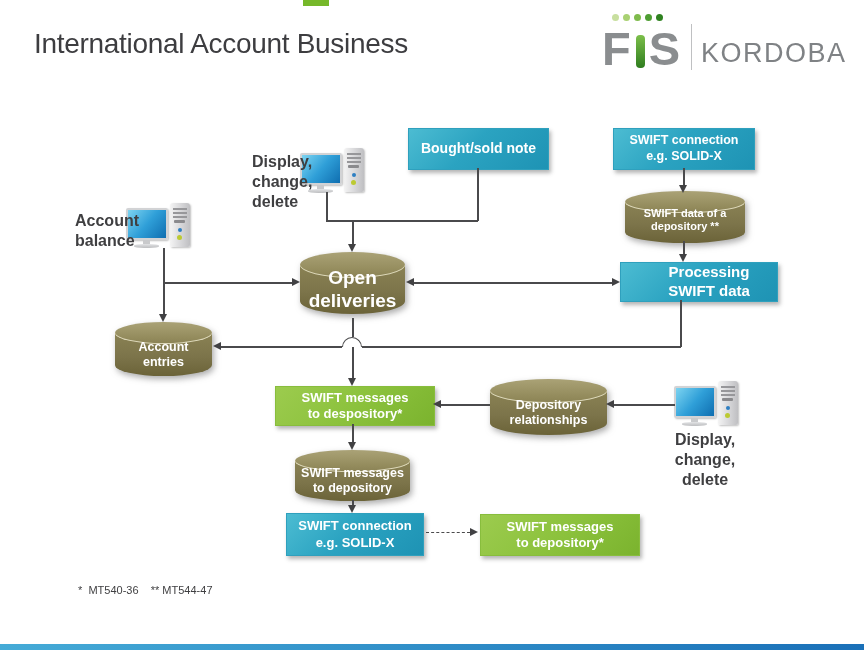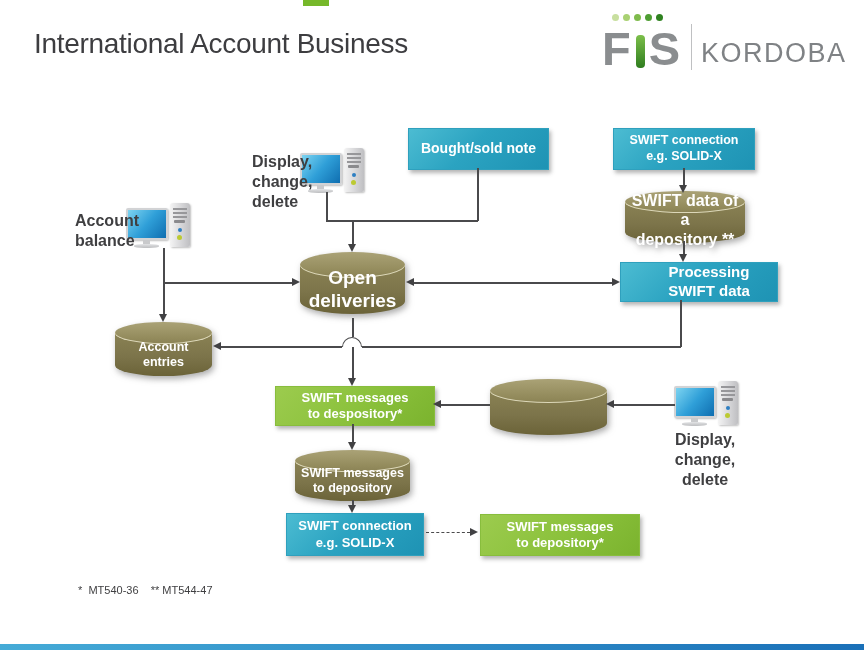--- a/index.html
+++ b/index.html
@@ -164,41 +164,43 @@
     <span>SWIFT connection
 e.g. SOLID-X</span></div>
 
   <div class="box green" style="left:480px;top:514px;width:158px;height:40px;font-size:13px;">
     <span>SWIFT messages
 to  depository*</span></div>
 
   <div class="cyl" style="left:625px;top:191px;width:120px;height:52px;">
     <div class="cap" style="height:22px;"></div>
     <div class="cbody" style="top:11px;bottom:0;border-radius:0 0 60px 60px / 0 0 11px 11px;"></div>
-    <span class="clabel" style="top:12px;bottom:6px;font-size:16px;">SWIFT data of a
+    <span class="clabel" style="top:12px;bottom:6px;font-size:11px;">SWIFT data of a
 depository **</span>
   </div>
 
   <div class="cyl" style="left:300px;top:252px;width:105px;height:62px;">
     <div class="cap" style="height:26px;"></div>
     <div class="cbody" style="top:13px;bottom:0;border-radius:0 0 52px 52px / 0 0 13px 13px;"></div>
     <span class="clabel" style="top:16px;bottom:2px;font-size:19px;">Open
 deliveries</span>
   </div>
 
   <div class="cyl" style="left:115px;top:322px;width:97px;height:54px;">
     <div class="cap" style="height:22px;"></div>
     <div class="cbody" style="top:11px;bottom:0;border-radius:0 0 48px 48px / 0 0 11px 11px;"></div>
     <span class="clabel" style="top:13px;bottom:2px;font-size:12.5px;">Account
 entries</span>
   </div>
 
   <div class="cyl" style="left:490px;top:379px;width:117px;height:56px;">
     <div class="cap" style="height:24px;"></div>
     <div class="cbody" style="top:12px;bottom:0;border-radius:0 0 58px 58px / 0 0 12px 12px;"></div>
+    <span class="clabel" style="top:14px;bottom:2px;font-size:12.5px;">Depository
+relationships</span>
   </div>
 
   <div class="cyl" style="left:295px;top:450px;width:115px;height:51px;">
     <div class="cap" style="height:22px;"></div>
     <div class="cbody" style="top:11px;bottom:0;border-radius:0 0 57px 57px / 0 0 11px 11px;"></div>
     <span class="clabel" style="top:12px;bottom:1px;font-size:12.5px;">SWIFT messages
 to depository</span>
   </div>
 
   <div class="ln lnv" style="left:326px;top:192px;height:28px;"></div>

